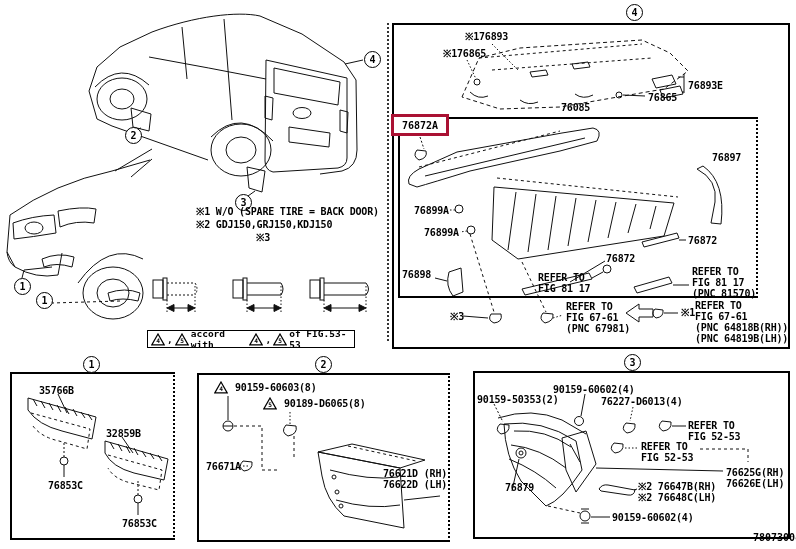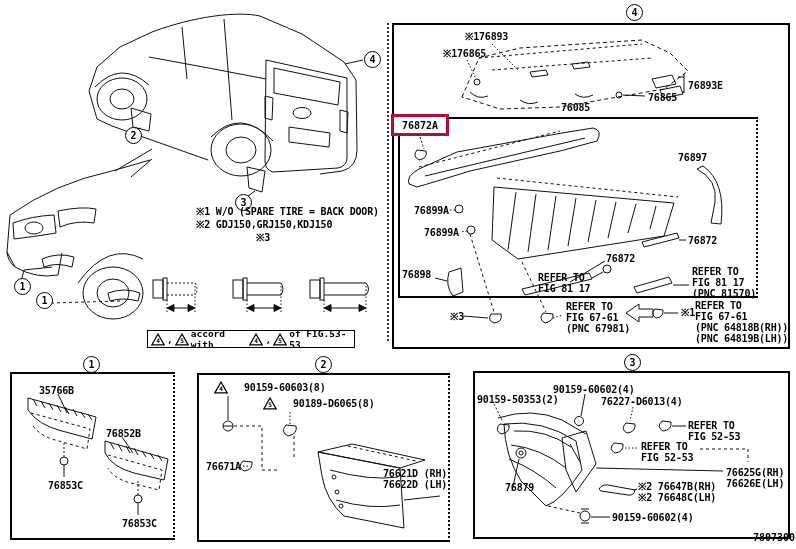--- a/index.html
+++ b/index.html
@@ -24,21 +24,21 @@
           font:700 9.5px/12px "DejaVu Sans Mono",monospace;white-space:pre;}
   .tpart{height:12px;text-align:center;font:700 9.5px/13px "DejaVu Sans Mono",monospace;
          letter-spacing:-0.4px;white-space:pre;}
   .tlen{position:absolute;bottom:1px;left:0;width:100%;text-align:center;
         font:700 9.5px "DejaVu Sans Mono",monospace;}
   .cap{position:absolute;border:1.6px solid #000;display:flex;align-items:center;gap:2px;
        padding:0 3px;font:700 9.5px "DejaVu Sans Mono",monospace;}
   .tri{display:inline-block;width:14px;height:13px;vertical-align:middle;}
   .tri svg{display:block;}
   .tri text{font:700 8px "DejaVu Sans Mono",monospace;fill:#000;}
-  .trirow{position:absolute;display:flex;align-items:center;gap:16px;
+  .trirow{position:absolute;display:flex;align-items:center;gap:7px;
           font:700 10px "DejaVu Sans Mono",monospace;letter-spacing:-0.2px;}
   .code{position:absolute;font:700 10px "DejaVu Sans Mono",monospace;color:#000;margin-left:20px;}
 </style>
 </head>
 <body>
 
 <div class="page">
 
   <svg class="art" width="796" height="549" viewBox="0 0 796 549" fill="none" stroke="#111" stroke-width="1">
 
@@ -265,21 +265,21 @@
   </div>
 
   <div class="lbl" style="left:465px;top:31px">※176893</div>
   <div class="lbl" style="left:443px;top:48px">※176865</div>
   <div class="lbl" style="left:688px;top:80px">76893E</div>
   <div class="lbl" style="left:648px;top:92px">76865</div>
   <div class="lbl" style="left:561px;top:102px">76085</div>
   <div class="redbox" style="left:391px;top:114px;width:52px;height:16px">
     <span class="lbl2">76872A</span>
   </div>
-  <div class="lbl" style="left:678px;top:152px">76897</div>
+  <div class="lbl" style="left:712px;top:152px">76897</div>
   <div class="lbl" style="left:414px;top:205px">76899A</div>
   <div class="lbl" style="left:424px;top:227px">76899A</div>
   <div class="lbl" style="left:688px;top:235px">76872</div>
   <div class="lbl" style="left:606px;top:253px">76872</div>
   <div class="lbl" style="left:402px;top:269px">76898</div>
   <div class="lbl" style="left:538px;top:272px">REFER TO
 FIG 81 17</div>
   <div class="lbl" style="left:692px;top:266px">REFER TO
 FIG 81 17
 (PNC 81570)</div>
@@ -287,21 +287,21 @@
   <div class="lbl" style="left:566px;top:301px">REFER TO
 FIG 67-61
 (PNC 67981)</div>
   <div class="lbl" style="left:681px;top:307px">※1</div>
   <div class="lbl" style="left:695px;top:300px">REFER TO
 FIG 67-61
 (PNC 64818B(RH))
 (PNC 64819B(LH))</div>
 
   <div class="lbl" style="left:39px;top:385px">35766B</div>
-  <div class="lbl" style="left:106px;top:428px">76852B</div>
+  <div class="lbl" style="left:106px;top:428px">32859B</div>
   <div class="lbl" style="left:48px;top:480px">76853C</div>
   <div class="lbl" style="left:122px;top:518px">76853C</div>
 
   <div class="trirow" style="left:214px;top:381px">
     <span class="tri">
         <svg width="14" height="13" viewBox="0 0 18 16">
           <polygon points="9,1 17,15 1,15" fill="none" stroke="#000" stroke-width="1.6"></polygon>
           <text x="9" y="13" text-anchor="middle">4</text>
         </svg>
       </span>

